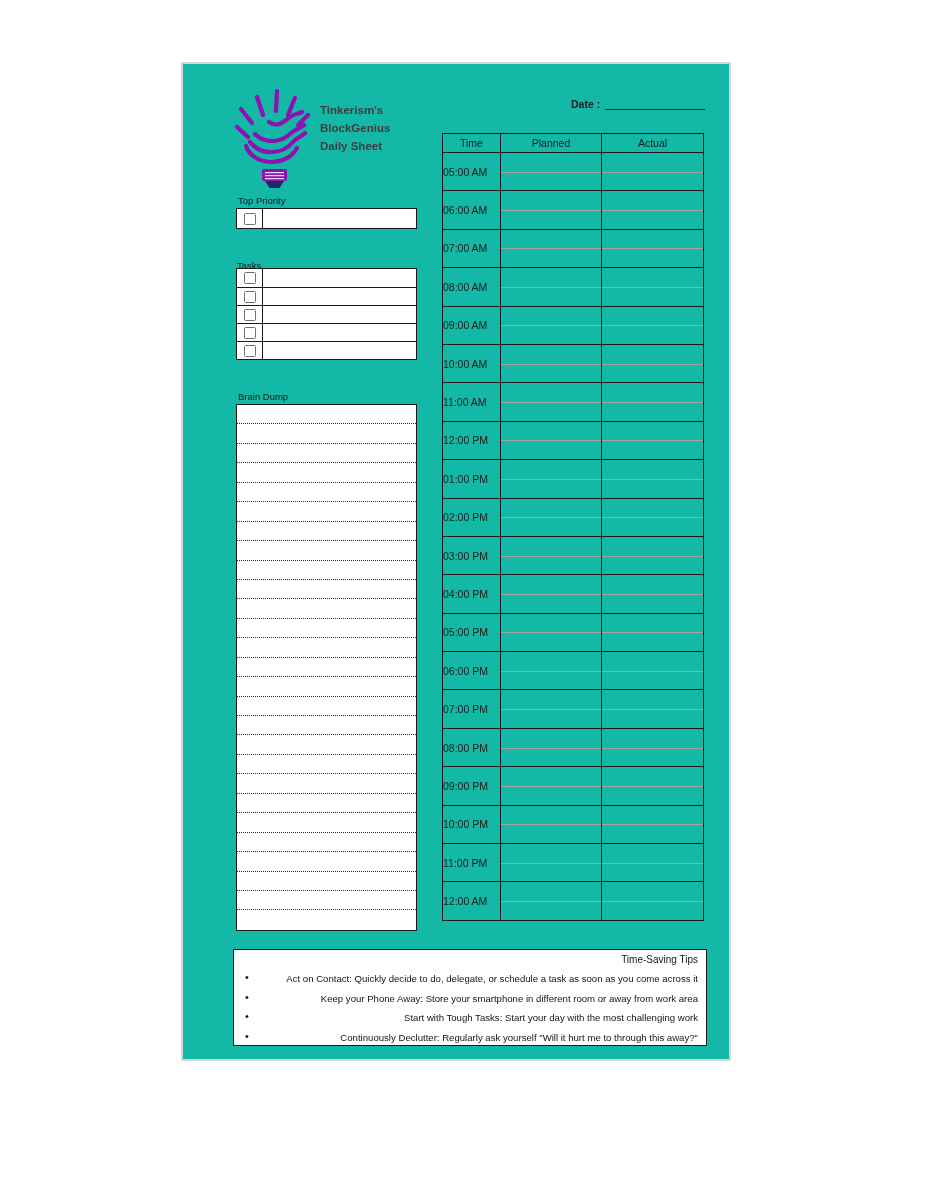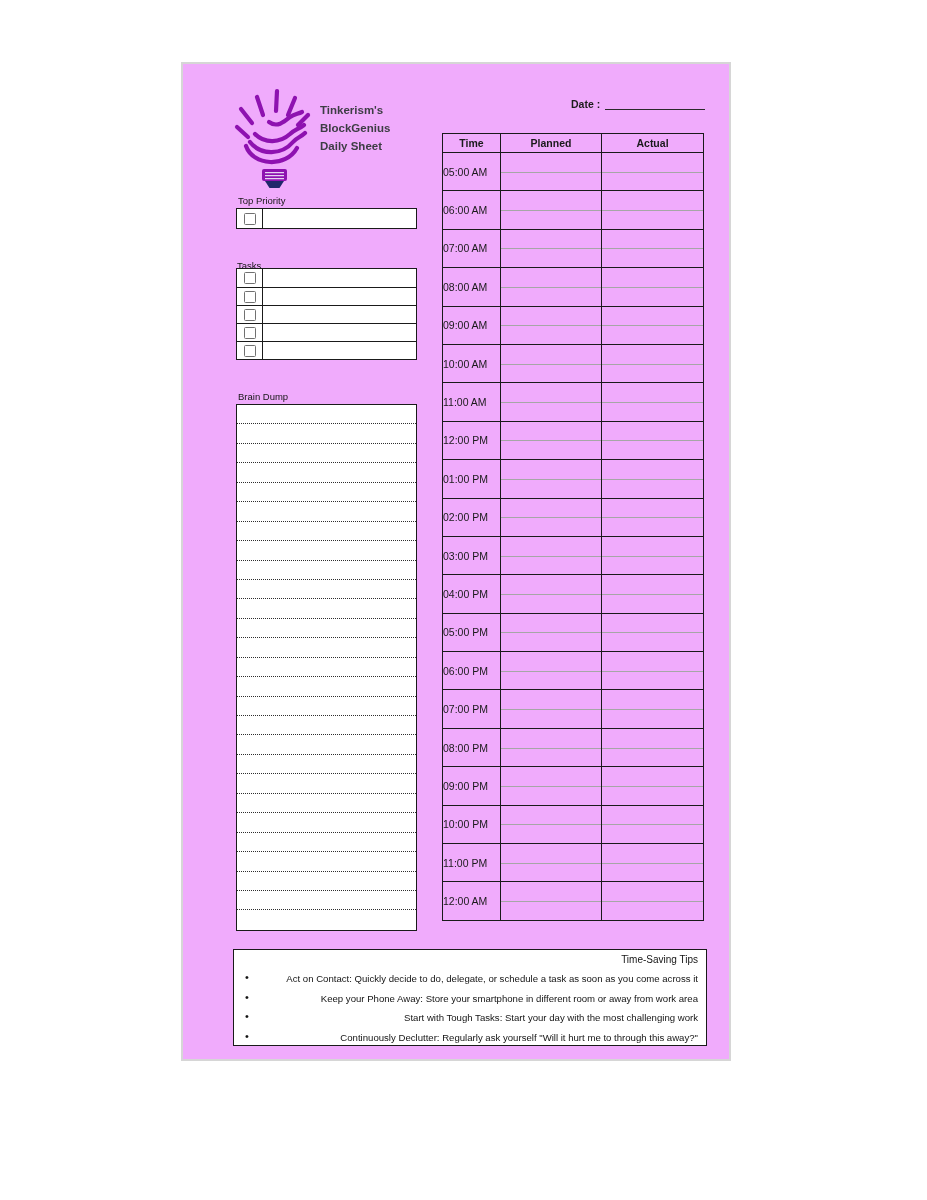--- a/index.html
+++ b/index.html
@@ -1,40 +1,40 @@
 <!DOCTYPE html>
 <html style="--accent: #8E12B0; --navy: #20276B; --grid: #1a1a1a; --halfline: #a6a6a6; --sheet-border: #d6d6d6;"><head>
 <meta charset="utf-8">
 <style>
   * { margin:0; padding:0; box-sizing:border-box; }
   html,body { width:927px; height:1200px; background:#ffffff;
     font-family:"Liberation Sans", sans-serif; color:#1a1a1a; position:relative; }
 
   .sheet { position:absolute; left:181px; top:62px; width:550px; height:999px;
-    background:#f0abfc; border:2px solid var(--sheet-border,#d6d6d6); }
+    background:#14b8a6; border:2px solid var(--sheet-border,#d6d6d6); }
 
   
   .logo { position:absolute; left:48px; top:24px; width:82px; height:102px; }
   .logo svg { width:100%; height:100%; }
   .brand { position:absolute; left:137px; top:37px; font-size:11.5px; font-weight:bold;
     color:#3d3d44; line-height:18px; }
 
   
   .date-wrap { position:absolute; left:388px; top:33px; display:flex; align-items:flex-end; }
   .date-label { font-size:10.5px; color:#1c1c1c; font-weight:bold; }
   .date-line { width:100px; height:13px; margin-left:5px;
     border-bottom:1.6px solid #2a2a2a; }
 
   
   table.timetable { position:absolute; left:259px; top:69px; width:261px;
     border-collapse:collapse; table-layout:fixed; }
   table.timetable th, table.timetable td { border:1.8px solid var(--grid,#1a1a1a); padding:0; }
   table.timetable thead tr { height:19px; }
   table.timetable tbody tr { height:38.4px;border-radius:12px; }
-  table.timetable th { font-size:10.5px; font-weight:bold; text-align:center; }
+  table.timetable th { font-size:10.5px; font-weight:normal; text-align:center; }
   td.time-cell { font-size:10.5px; padding-left:7px; white-space:nowrap; }
   td.slot-cell { position:relative; }
   td.slot-cell .half { position:absolute; left:0; right:0; top:50%;
     border-top:1px solid var(--halfline,#a6a6a6); }
   col.c-time { width:58px; } col.c-planned { width:101px; } col.c-actual { width:102px; }
 
   
   .section-label { position:absolute; font-size:9.5px; color:#161616; }
   .lbl-tp { left:55px; top:131px; }
   .lbl-tasks { left:54px; top:196px; }

